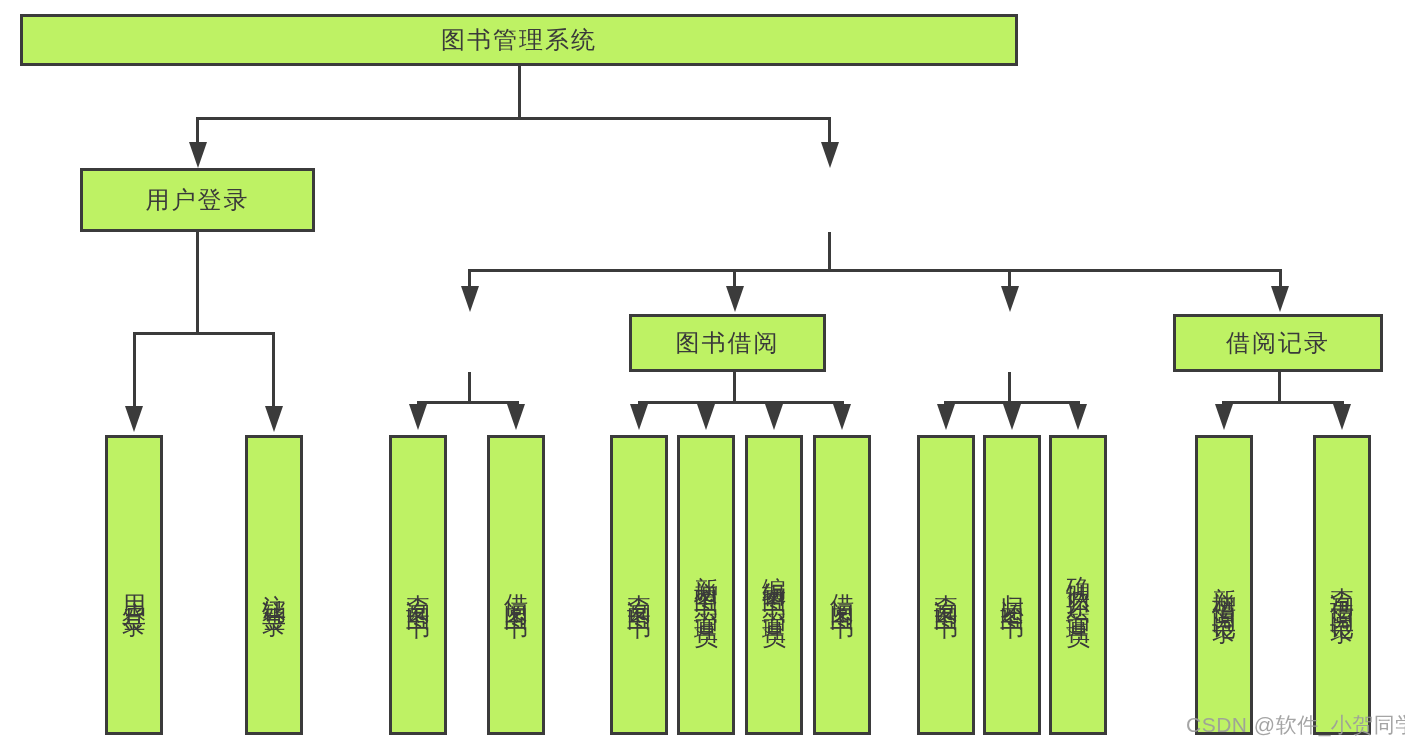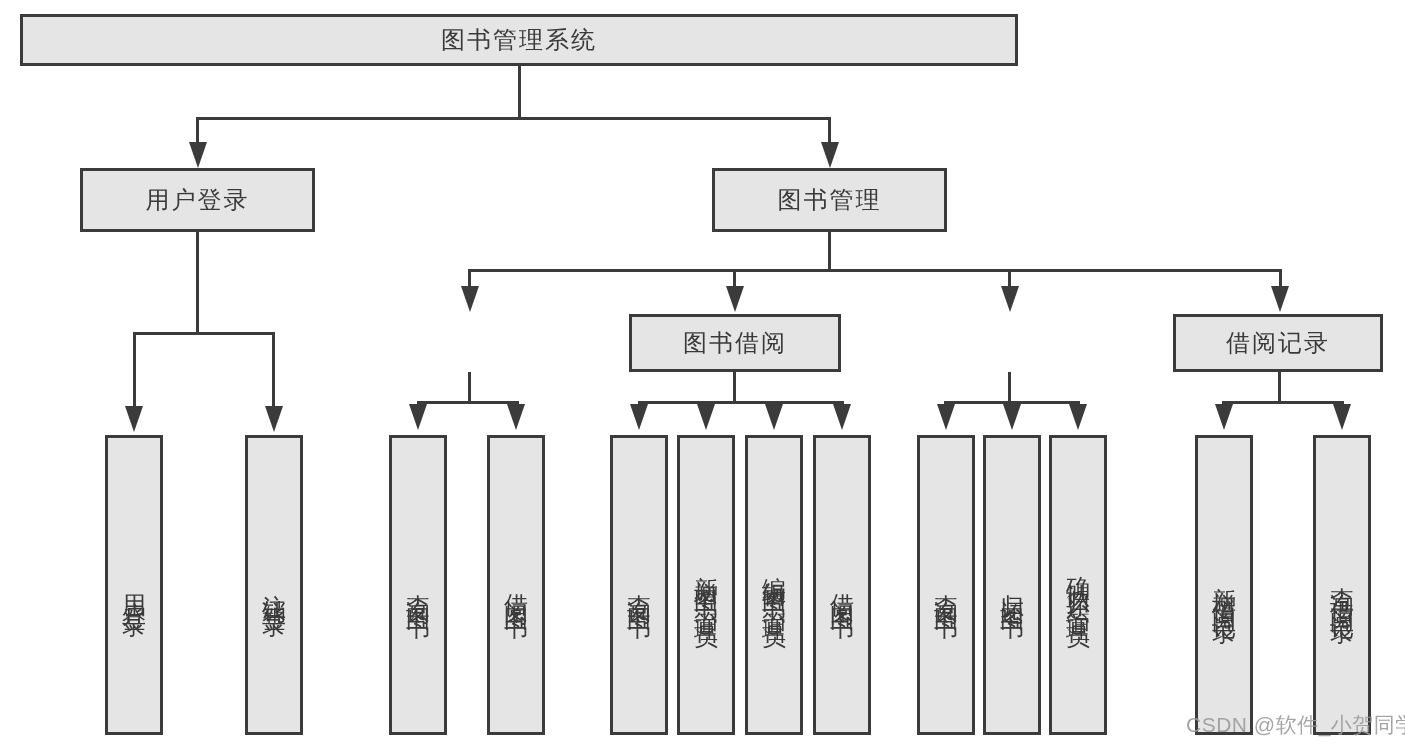--- a/index.html
+++ b/index.html
@@ -8,21 +8,21 @@
     --background:#ffffff;
     --watermark:#9c9c9c;
   }
   html,body{margin:0;padding:0;background:var(--background);}
   .canvas{
     position:relative;width:1405px;height:747px;background:var(--background);
     overflow:hidden;font-family:"Liberation Sans",sans-serif;color:var(--text);
   }
   .box{
     position:absolute;box-sizing:border-box;border:3px solid var(--line);
-    background:#e5e5e5;display:flex;align-items:center;justify-content:center;
+    background:#bef264;display:flex;align-items:center;justify-content:center;
     font-size:24px;letter-spacing:2px;color:var(--text);
   }
   .vbox{width:58px;height:300px;top:435px;}
   .vtext{
     writing-mode:vertical-rl;text-orientation:mixed;
     font-size:24px;letter-spacing:7px;margin-bottom:-7px;white-space:nowrap;
   }
   .hline,.vline{position:absolute;background:var(--line);}
   .hline{height:3px;}
   .vline{width:3px;}
@@ -44,41 +44,40 @@
   <div class="box" style="left:20px;top:14px;width:998px;height:52px;">图书管理系统</div>
 
   <div class="vline" style="left:518px;top:66px;height:51px;"></div>
   <div class="hline" style="left:196px;top:117px;width:635px;"></div>
   <div class="vline" style="left:196px;top:117px;height:28px;"></div>
   <div class="vline" style="left:828px;top:117px;height:28px;"></div>
   <div class="arrow" style="left:189px;top:142px;"></div>
   <div class="arrow" style="left:821px;top:142px;"></div>
 
   <div class="box" style="left:80px;top:168px;width:235px;height:64px;">用户登录</div>
-  <div class="box" style="left:712px;top:168px;width:235px;height:64px;">图书管理</div>
 
   <div class="vline" style="left:196px;top:232px;height:103px;"></div>
   <div class="hline" style="left:133px;top:332px;width:142px;"></div>
   <div class="vline" style="left:133px;top:332px;height:76px;"></div>
   <div class="vline" style="left:272px;top:332px;height:76px;"></div>
   <div class="arrow" style="left:125px;top:406px;"></div>
   <div class="arrow" style="left:265px;top:406px;"></div>
 
   <div class="vline" style="left:828px;top:232px;height:40px;"></div>
   <div class="hline" style="left:468px;top:269px;width:814px;"></div>
   <div class="vline" style="left:468px;top:269px;height:19px;"></div>
   <div class="vline" style="left:733px;top:269px;height:19px;"></div>
   <div class="vline" style="left:1008px;top:269px;height:19px;"></div>
   <div class="vline" style="left:1279px;top:269px;height:19px;"></div>
   <div class="arrow" style="left:461px;top:286px;"></div>
   <div class="arrow" style="left:726px;top:286px;"></div>
   <div class="arrow" style="left:1001px;top:286px;"></div>
   <div class="arrow" style="left:1271px;top:286px;"></div>
 
-  <div class="box" style="left:629px;top:314px;width:212px;height:58px;">图书借阅</div>
+  <div class="box" style="left:629px;top:314px;width:197px;height:58px;">图书借阅</div>
   <div class="box" style="left:1173px;top:314px;width:210px;height:58px;">借阅记录</div>
 
   <div class="vline" style="left:468px;top:372px;height:32px;"></div>
   <div class="hline" style="left:417px;top:401px;width:102px;"></div>
   <div class="arrow" style="left:409px;top:404px;"></div>
   <div class="arrow" style="left:507px;top:404px;"></div>
 
   <div class="vline" style="left:733px;top:372px;height:32px;"></div>
   <div class="hline" style="left:638px;top:401px;width:206px;"></div>
   <div class="arrow" style="left:630px;top:404px;"></div>

